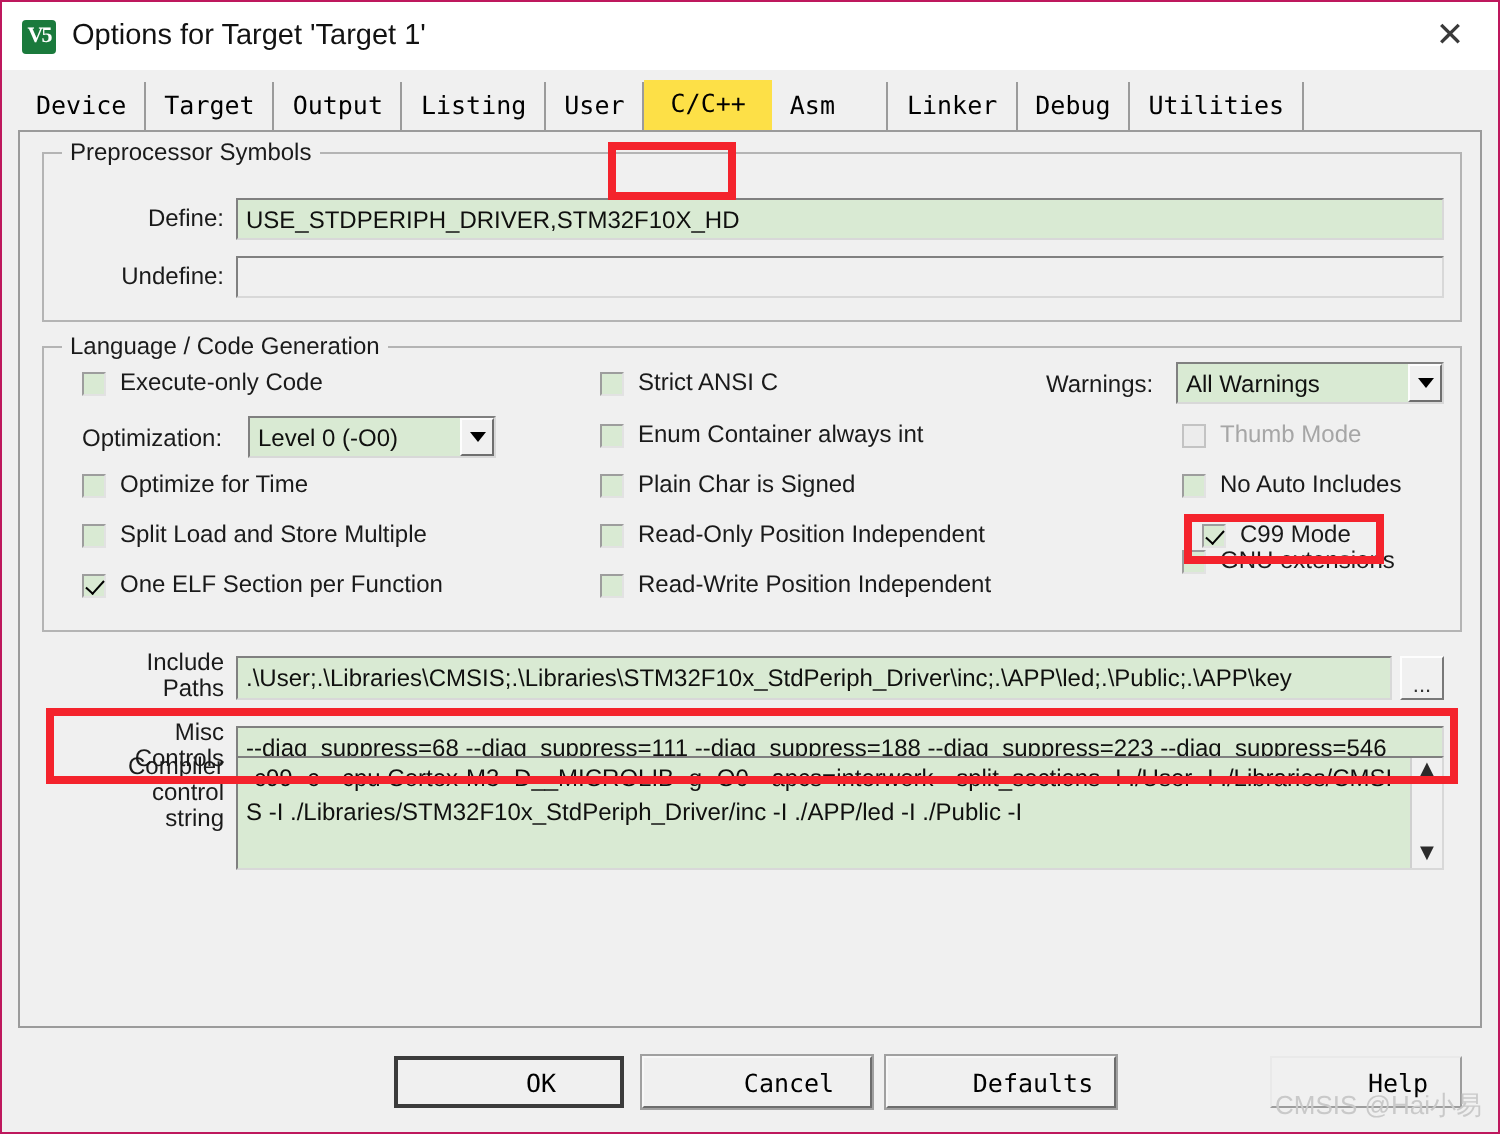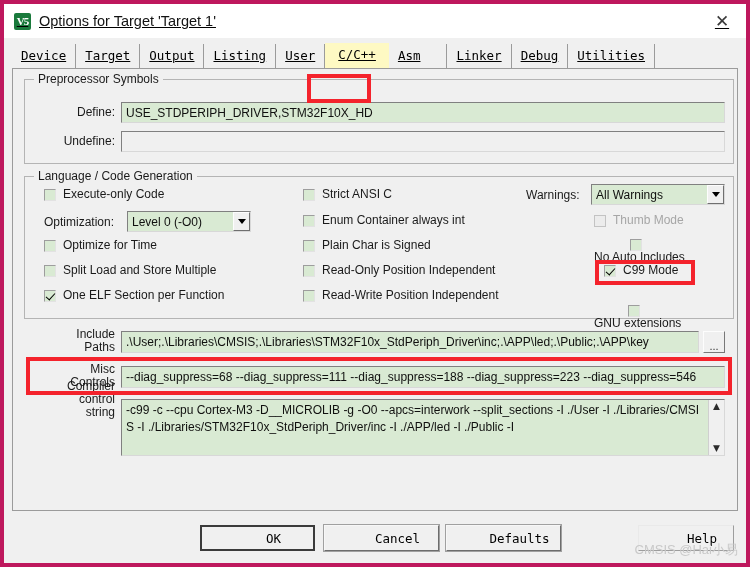--- a/index.html
+++ b/index.html
@@ -8,23 +8,23 @@
     background:#ffffff;
     font-family:"Liberation Sans", sans-serif;
     font-size:12px;
     color:#000;
     overflow:hidden;
     position:relative;
   }
   .dialog{
     position:absolute;left:0;top:0;width:750px;height:567px;
     background:#f0f0f0;
-    border:4px solid #be185d;
-    box-sizing:border-box;
-    display:flex;flex-direction:column;text-decoration:underline;
+    border:1px solid #be185d;
+    box-sizing:border-box;
+    display:flex;flex-direction:column;
   }
   
   .titlebar{
     height:34px;min-height:34px;
     background:#ffffff;
     display:flex;align-items:center;
     padding:0 6px 0 10px;
     box-sizing:border-box;
   }
   .app-icon{
@@ -61,21 +61,21 @@
     font-size:12.5px;
     padding:4px 9px 5px 9px;
     border-right:1px solid #9b9b9b;
     background:#f0f0f0;
     color:#000;
     white-space:nowrap;
     line-height:15px;
     cursor:pointer;
   }
   .tab.selected{
-    background:#fef9c3;
+    background:#fde047;
     border-right:none;
     padding:4px 13px 6px 13px;
     position:relative;
     z-index:3;
   }
   .tab.after-selected{border-left:none;}
   .tab-highlight{
     position:absolute;
     left:303px;top:36px;
     width:64px;height:29px;
@@ -359,29 +359,29 @@
     <div class="fieldlabel" style="left:513px;top:119px;text-align:left;">Warnings:</div>
     <div class="combo" style="left:578px;top:115px;width:134px;height:21px;">
       <span class="val">All Warnings</span>
       <span class="arrowbtn"></span>
     </div>
 
     <div class="chk disabled" style="left:581px;top:145px;">
       <span class="box"></span>
       <span class="lbl">Thumb Mode</span>
     </div>
-    <div class="chk" style="left:581px;top:170px;flex-direction:column;">
+    <div class="chk" style="left:581px;top:170px;">
       <span class="box"></span>
       <span class="lbl">No Auto Includes</span>
     </div>
     <div class="chk" style="left:591px;top:195px;">
       <span class="box checked"></span>
       <span class="lbl">C99 Mode</span>
     </div>
-    <div class="chk" style="left:581px;top:236px;flex-direction:column;">
+    <div class="chk" style="left:581px;top:208px;">
       <span class="box"></span>
       <span class="lbl">GNU extensions</span>
     </div>
 
     <div class="redbox" style="left:582px;top:191px;width:100px;height:25px;"></div>
 
     <div class="fieldlabel" style="left:36px;top:259px;width:66px;line-height:13px;">
       <span>Include</span><br>
       <span>Paths</span>
     </div>
@@ -393,21 +393,21 @@
       <span>Controls</span>
     </div>
     <div class="textinput" style="left:108px;top:297px;width:604px;height:22px;">--diag_suppress=68 --diag_suppress=111 --diag_suppress=188 --diag_suppress=223 --diag_suppress=546</div>
     <div class="redbox" style="left:13px;top:288px;width:706px;height:38px;"></div>
 
     <div class="fieldlabel" style="left:26px;top:311px;width:76px;line-height:13px;">
       <span>Compiler</span><br>
       <span>control</span><br>
       <span>string</span>
     </div>
-    <div class="multibox" style="left:108px;top:330px;width:604px;height:57px;">
+    <div class="multibox" style="left:108px;top:312px;width:604px;height:57px;">
       <div class="txt">-c99 -c --cpu Cortex-M3 -D__MICROLIB -g -O0 --apcs=interwork --split_sections -I ./User -I ./Libraries/CMSIS -I ./Libraries/STM32F10x_StdPeriph_Driver/inc -I ./APP/led -I ./Public -I</div>
       <div class="sb">
         <span class="ar">▲</span>
         <span class="ar">▼</span>
       </div>
     </div>
 
   </div>
 
   <div class="footer">

